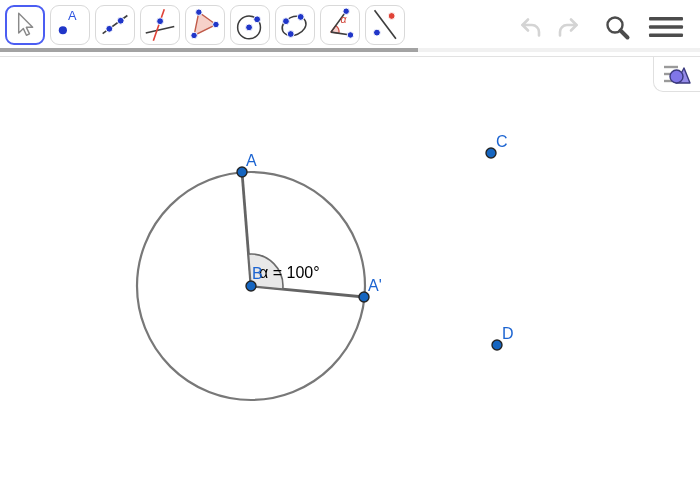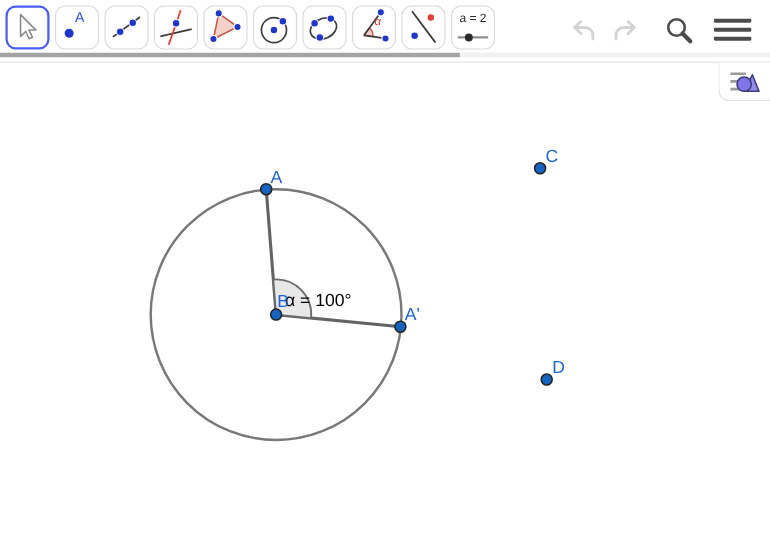--- a/index.html
+++ b/index.html
@@ -129,27 +129,20 @@
     </button>
 
     <button class="tool">
       <svg width="38" height="38" viewBox="0 0 40 40">
         <line x1="9" y1="4.5" x2="31.5" y2="34.5" stroke="#3d3d3d" stroke-width="1.7"></line>
         <circle cx="27" cy="10.5" r="3.6" fill="#e04237" stroke="#fff" stroke-width="1"></circle>
         <circle cx="11.5" cy="28" r="3.6" fill="#2036c8" stroke="#fff" stroke-width="1"></circle>
       </svg>
     </button>
 
-    <button class="tool">
-      <svg width="38" height="38" viewBox="0 0 40 40">
-        <text x="20" y="15" font-size="11.5" fill="#2b2b2b" text-anchor="middle">a = 2</text>
-        <line x1="5.5" y1="29.5" x2="34.5" y2="29.5" stroke="#8f8f8f" stroke-width="2.2"></line>
-        <circle cx="16" cy="29.5" r="3.8" fill="#2b2b2b"></circle>
-      </svg>
-    </button>
 
   </div>
 
   <div class="actions">
     <button class="action-btn">
       <svg width="28" height="26" viewBox="0 0 28 26">
         <polyline points="11,5.5 5.5,11 11,16.5" fill="none" stroke="#d4d4d4" stroke-width="2.6" stroke-linecap="round" stroke-linejoin="round"></polyline>
         <path d="M5.5 11 H 15 A 7 7 0 0 1 22 18 V 21.5" fill="none" stroke="#d4d4d4" stroke-width="2.6" stroke-linecap="round"></path>
       </svg>
     </button>

